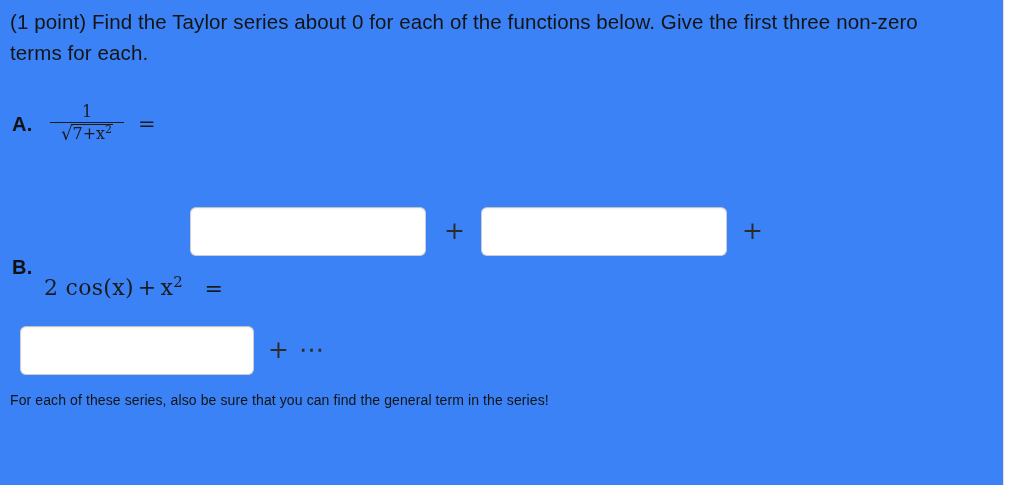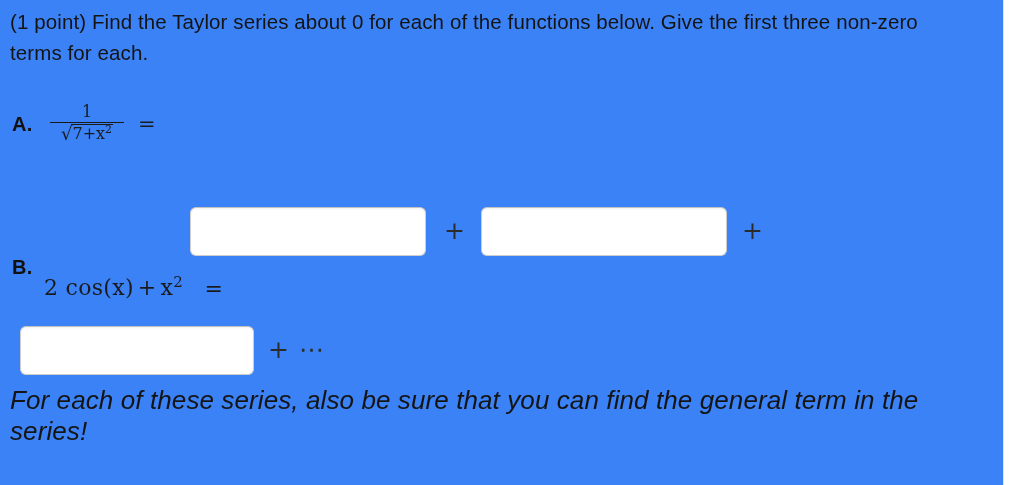--- a/index.html
+++ b/index.html
@@ -178,23 +178,22 @@
     line-height: 1;
     letter-spacing: 1px;
   }
 
   
   .note {
     position: absolute;
     left: 10px;
     top: 385px;
     width: 950px;
-    font-size: 26px;
+    font-size: 14px;
     line-height: 31px;
-    font-style: italic;
     color: #141414;
     letter-spacing: 0.1px;
   }
 </style>
 </head>
 <body>
 
 <div id="page">
 
   <div class="content">

